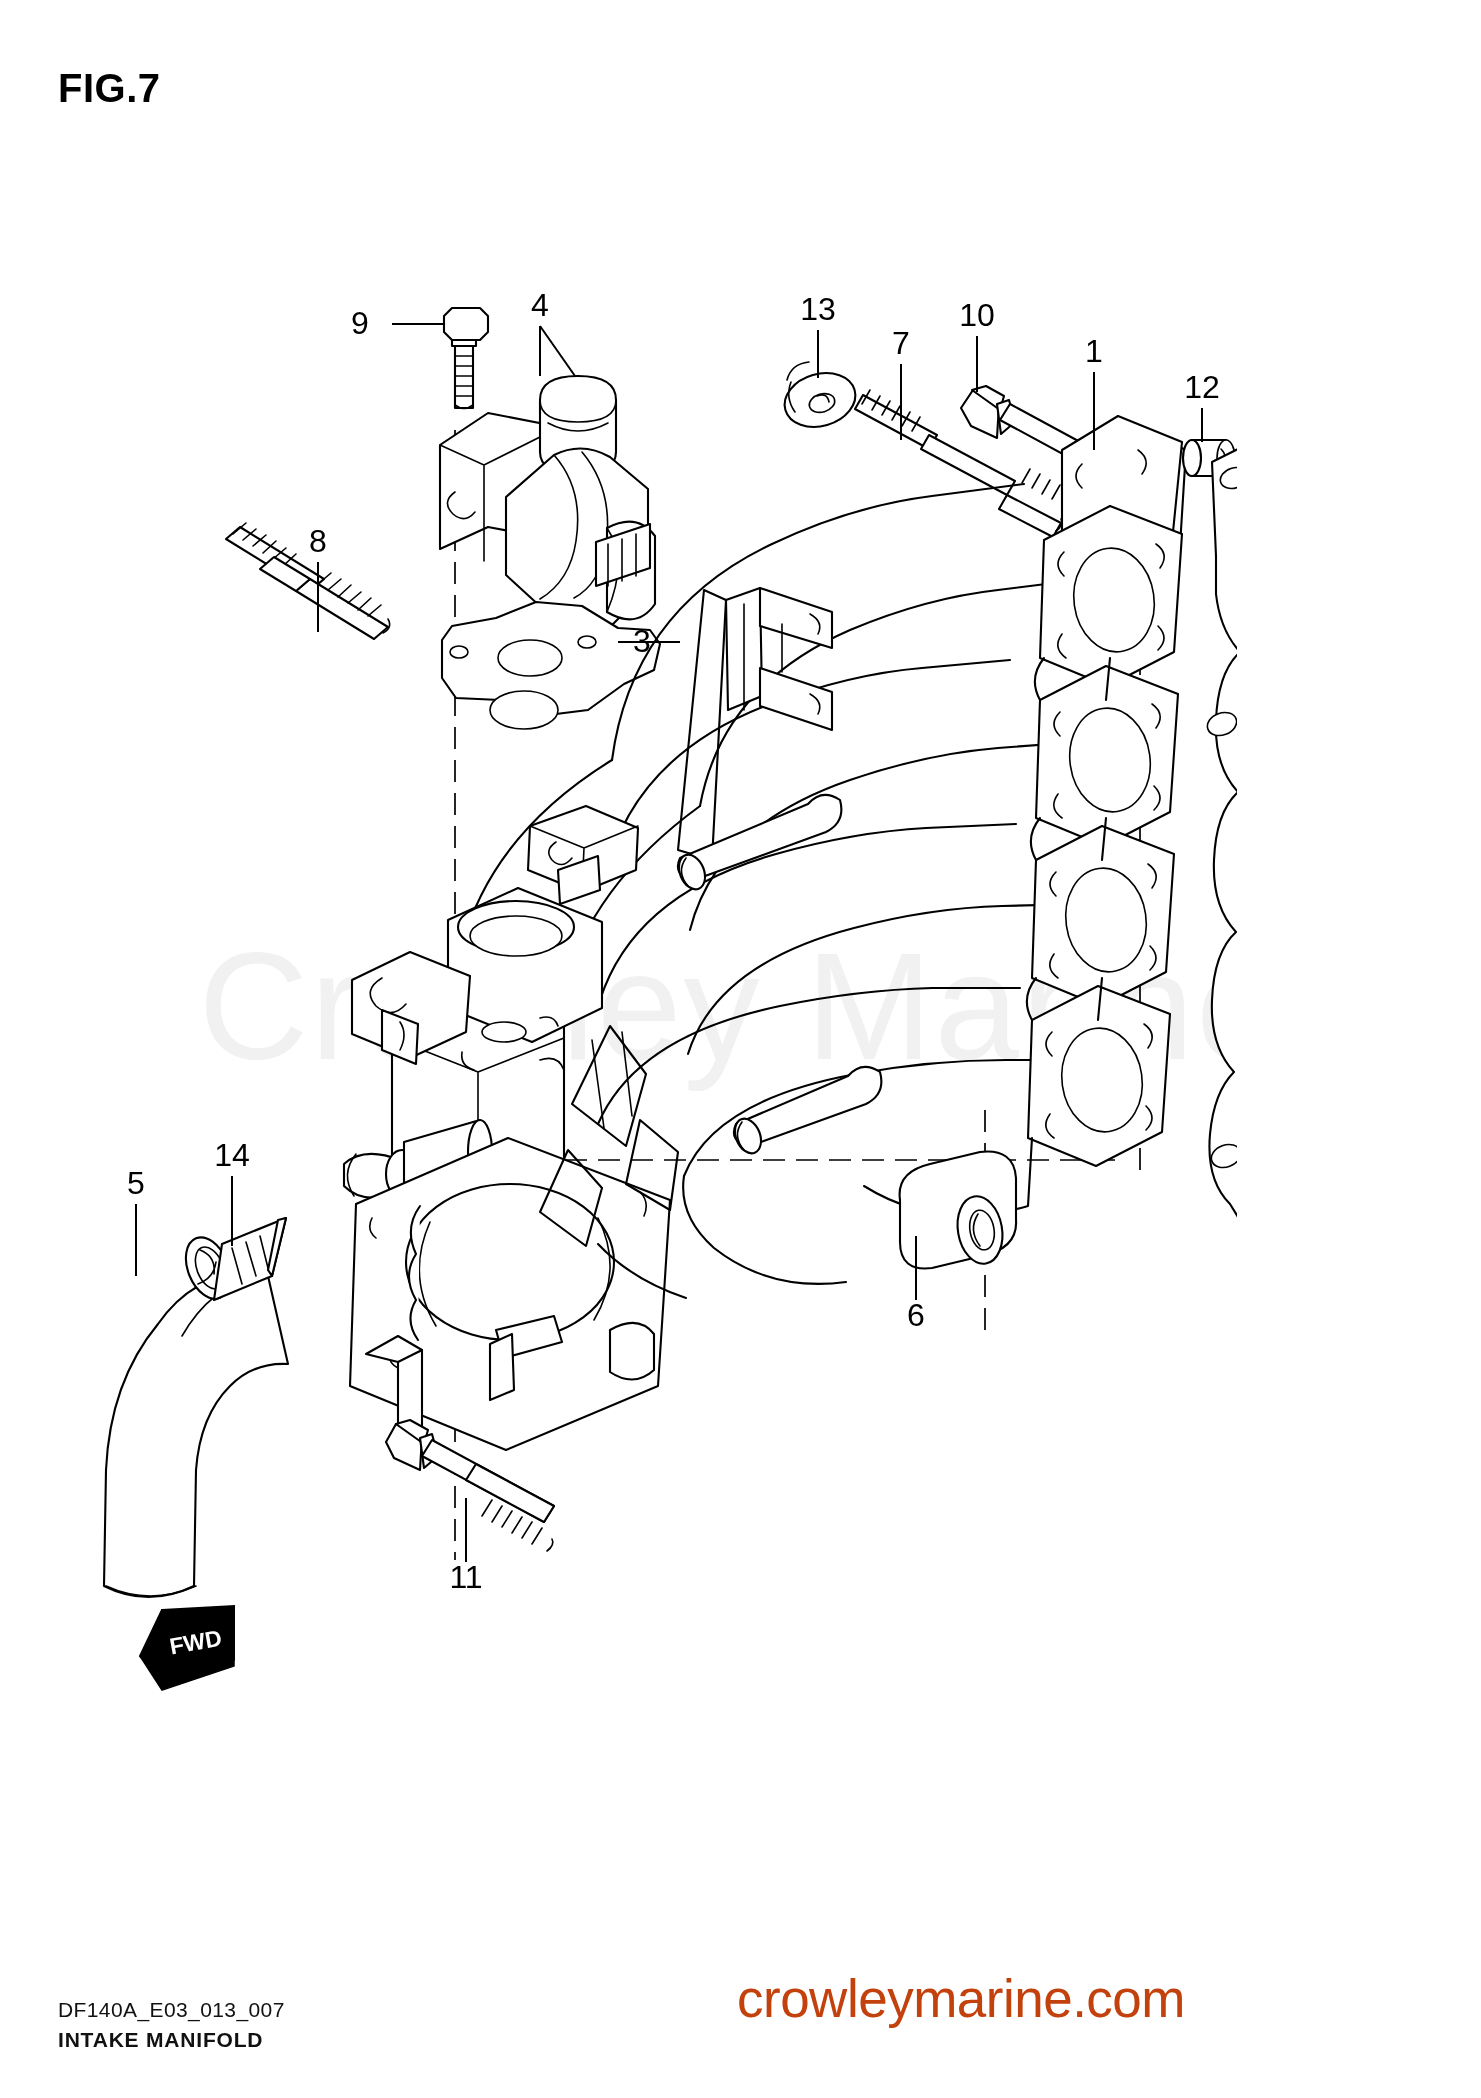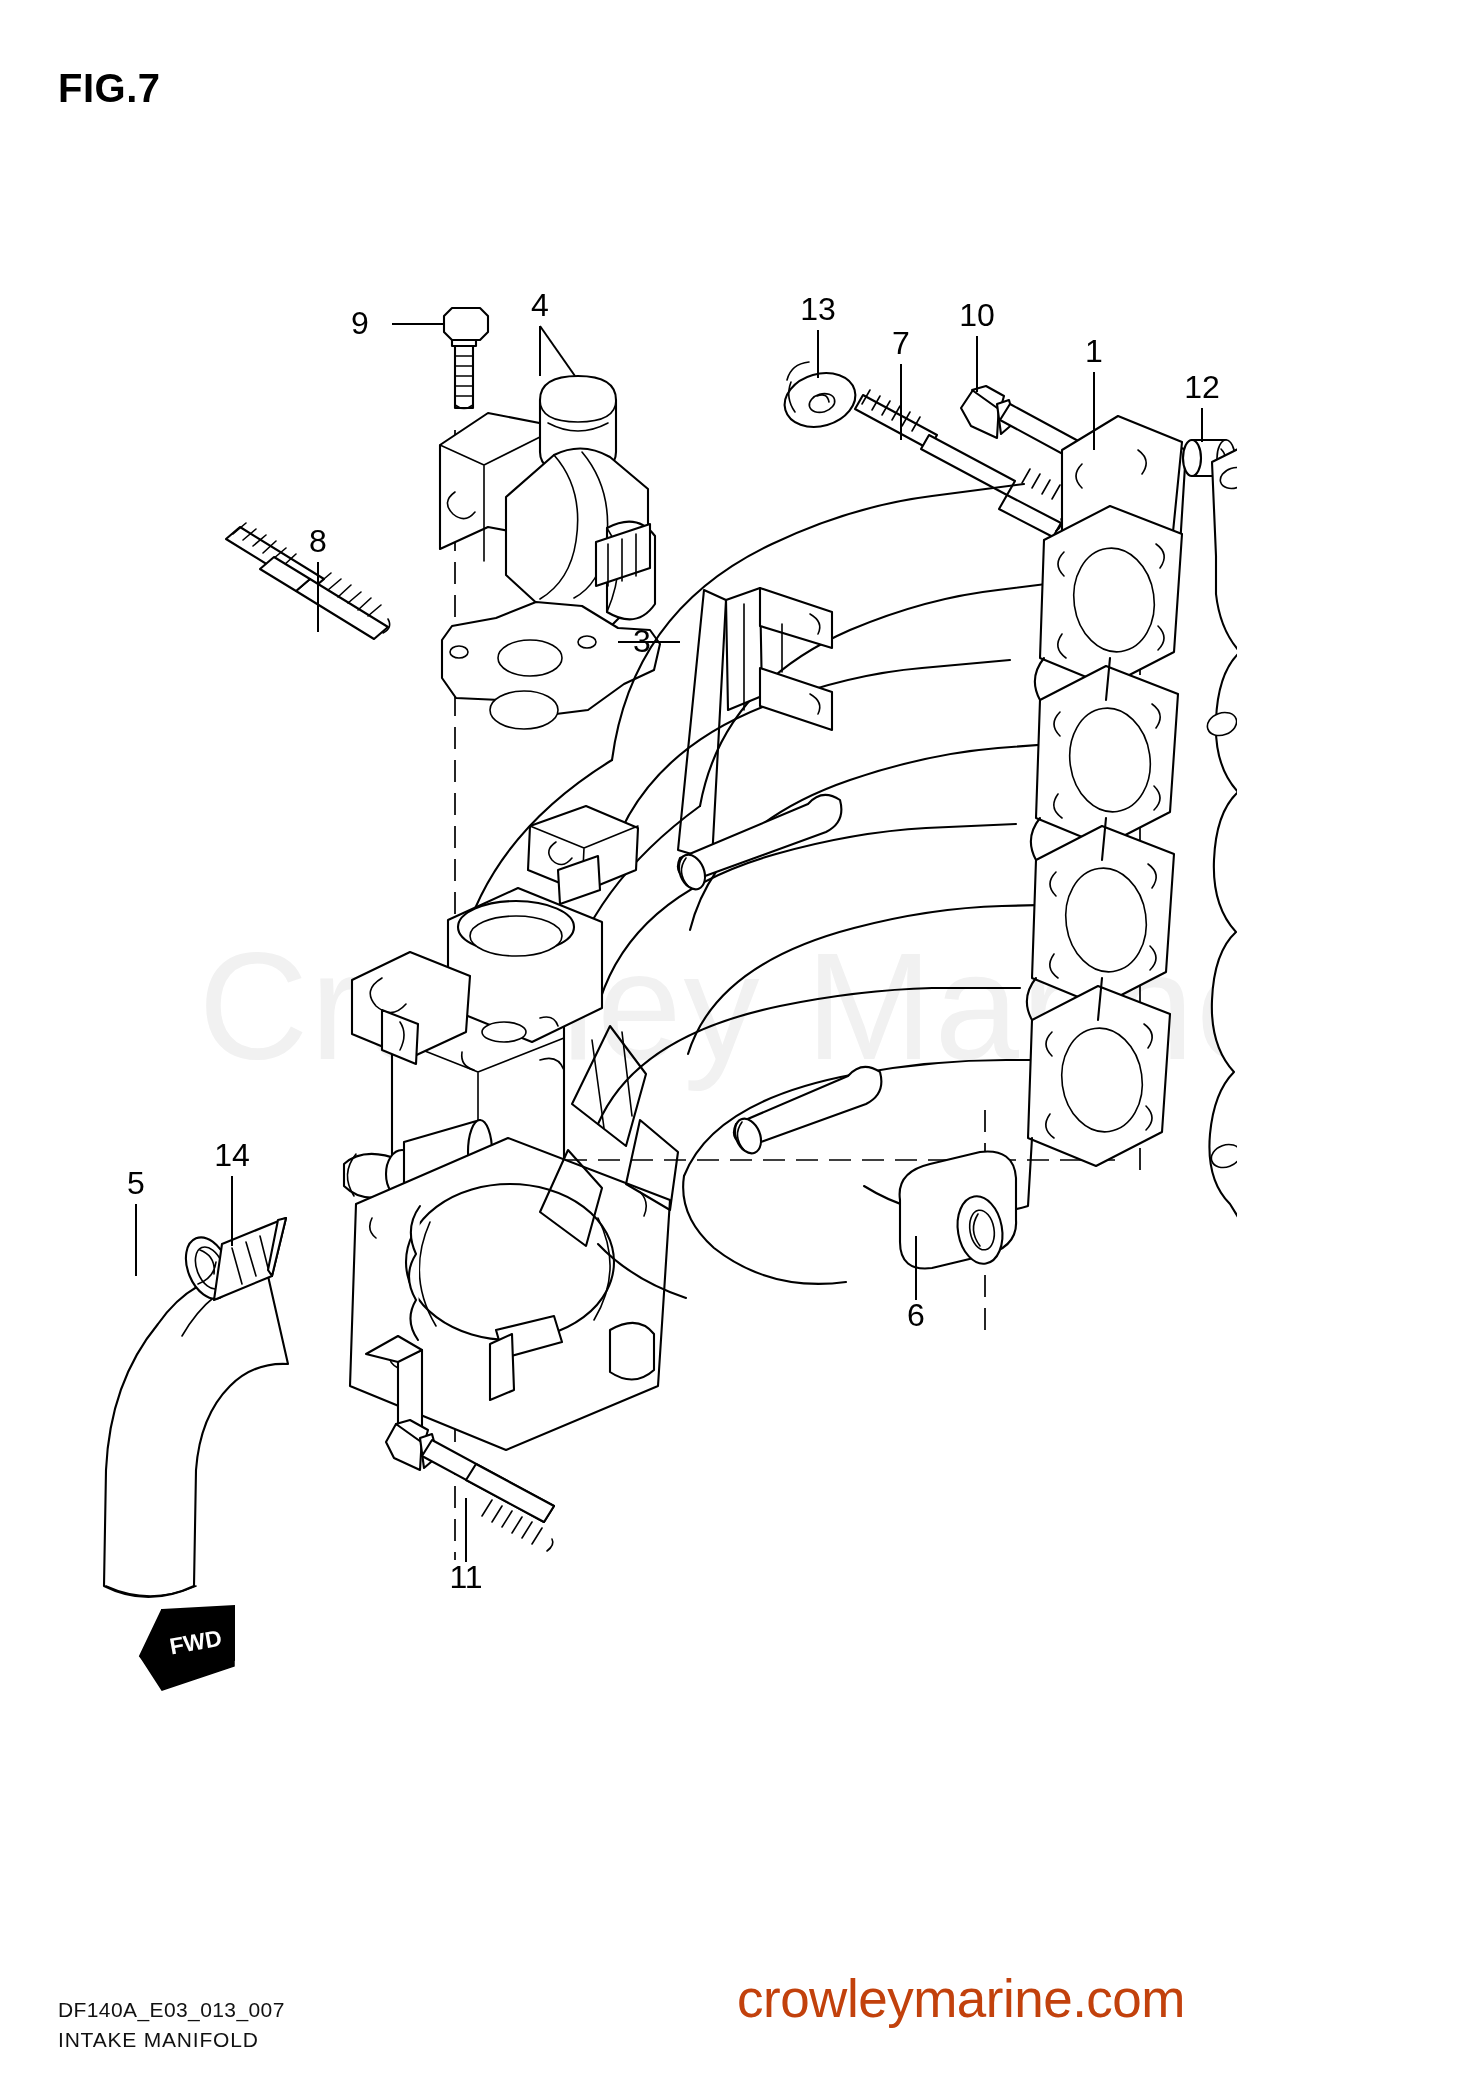--- a/index.html
+++ b/index.html
@@ -66,21 +66,21 @@
     position: absolute;
     left: 58px;
     top: 1975px;
     font-size: 21px;
     line-height: 1.45;
     color: #111;
     z-index: 5;
     margin-top: 20px;
   }
   #footer-left .code { letter-spacing: 0.4px; }
-  #footer-left .name { letter-spacing: 0.8px; }
+  #footer-left .name { letter-spacing: 0.8px; font-weight: bold; }
 
   #footer-brand {
     position: absolute;
     right: 52px;
     top: 1972px;
     font-size: 53px;
     color: #c2410c;
     letter-spacing: -0.5px;
     line-height: 1;
     z-index: 5;

